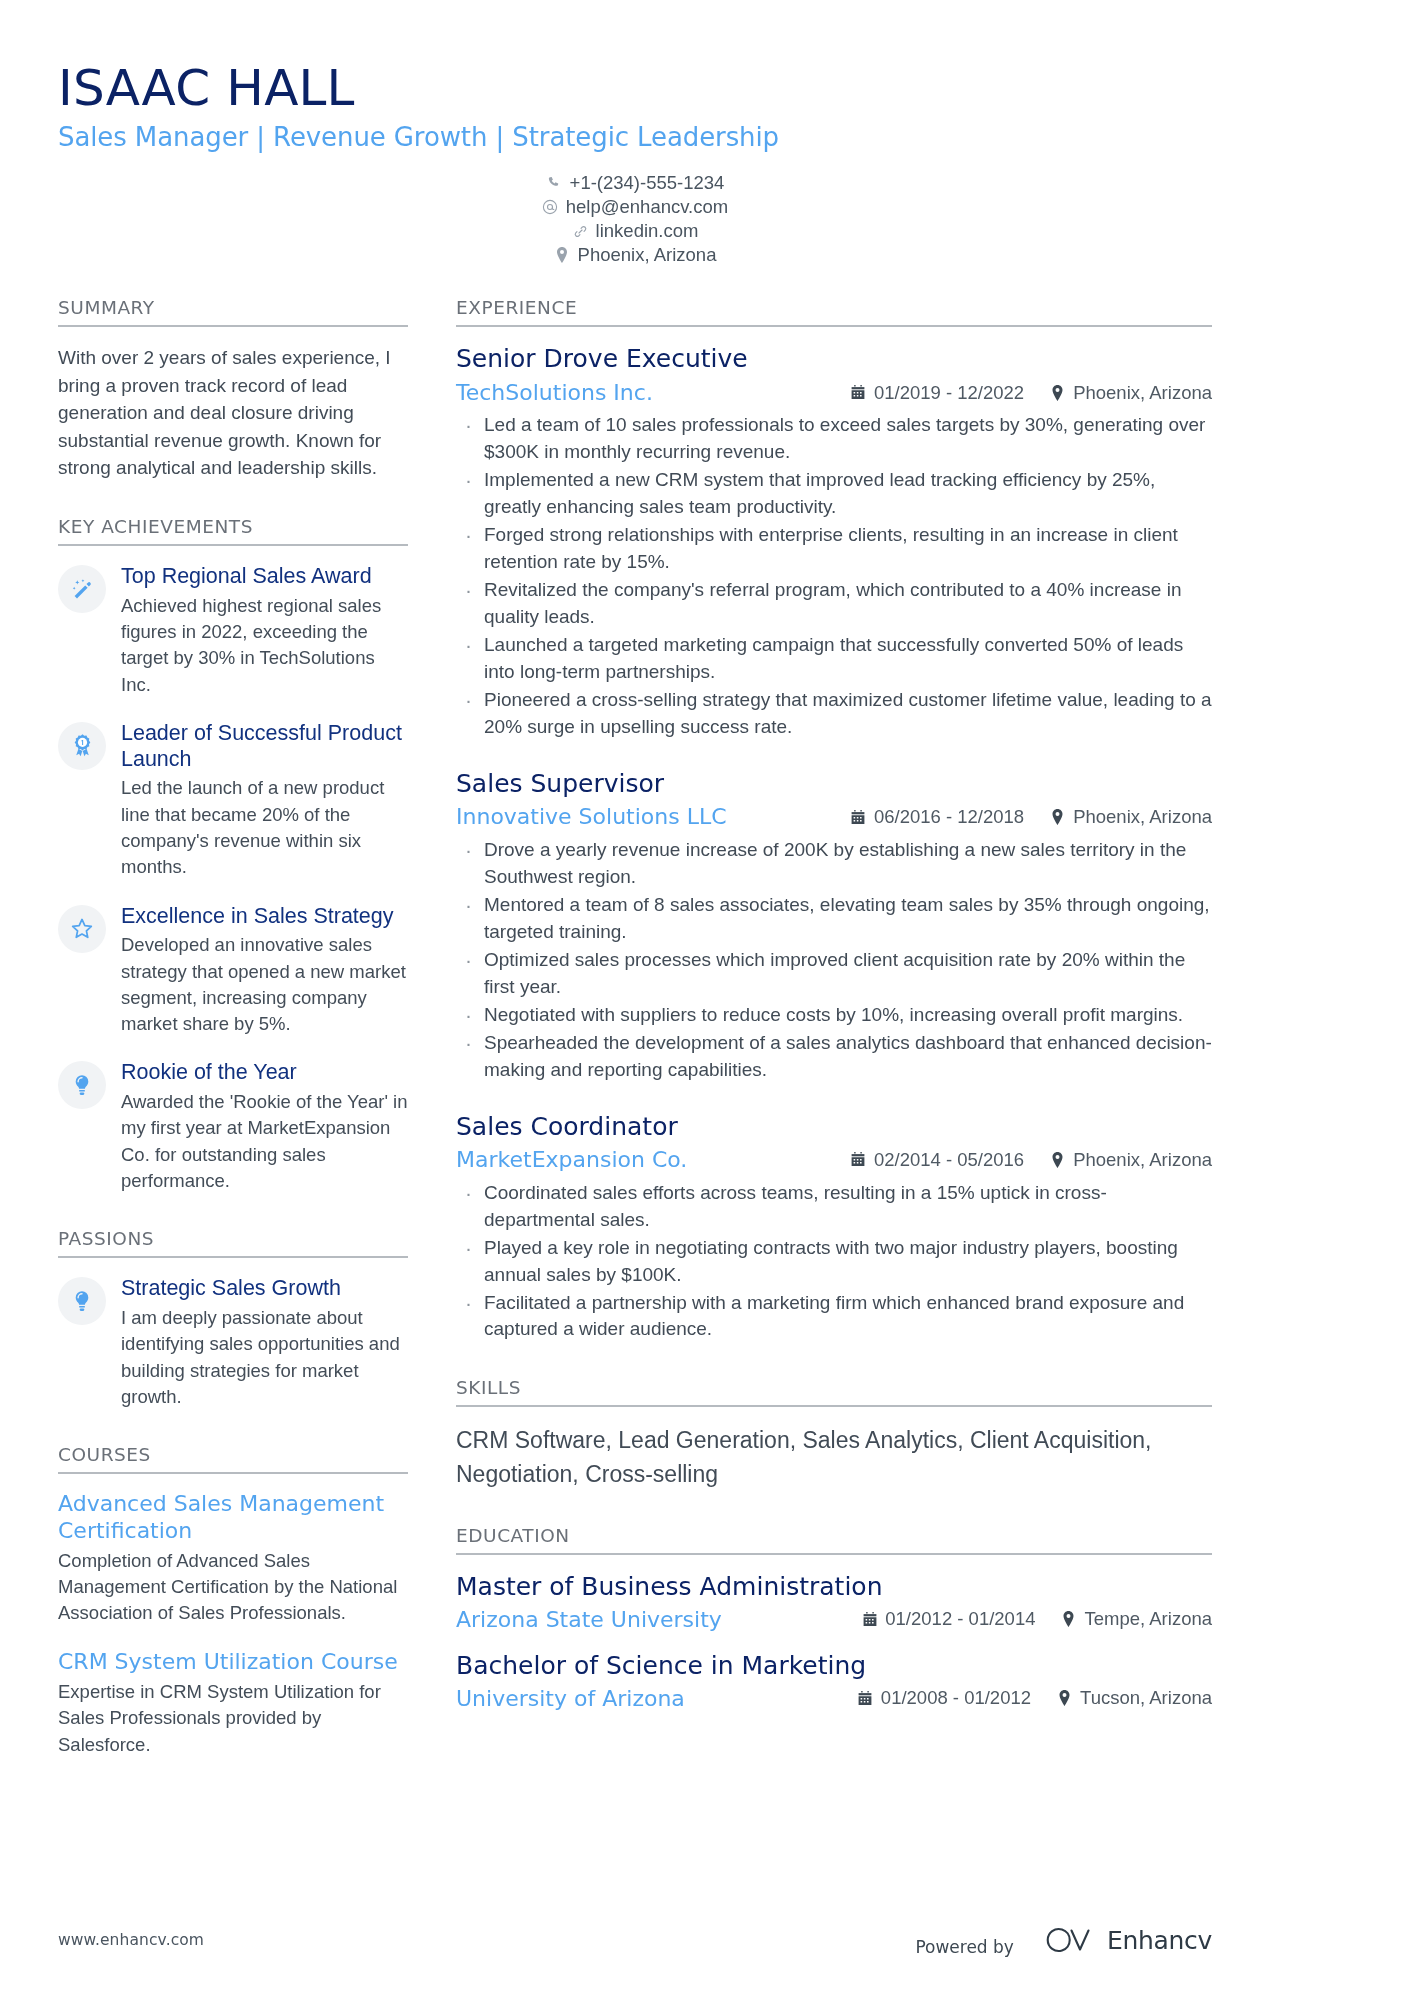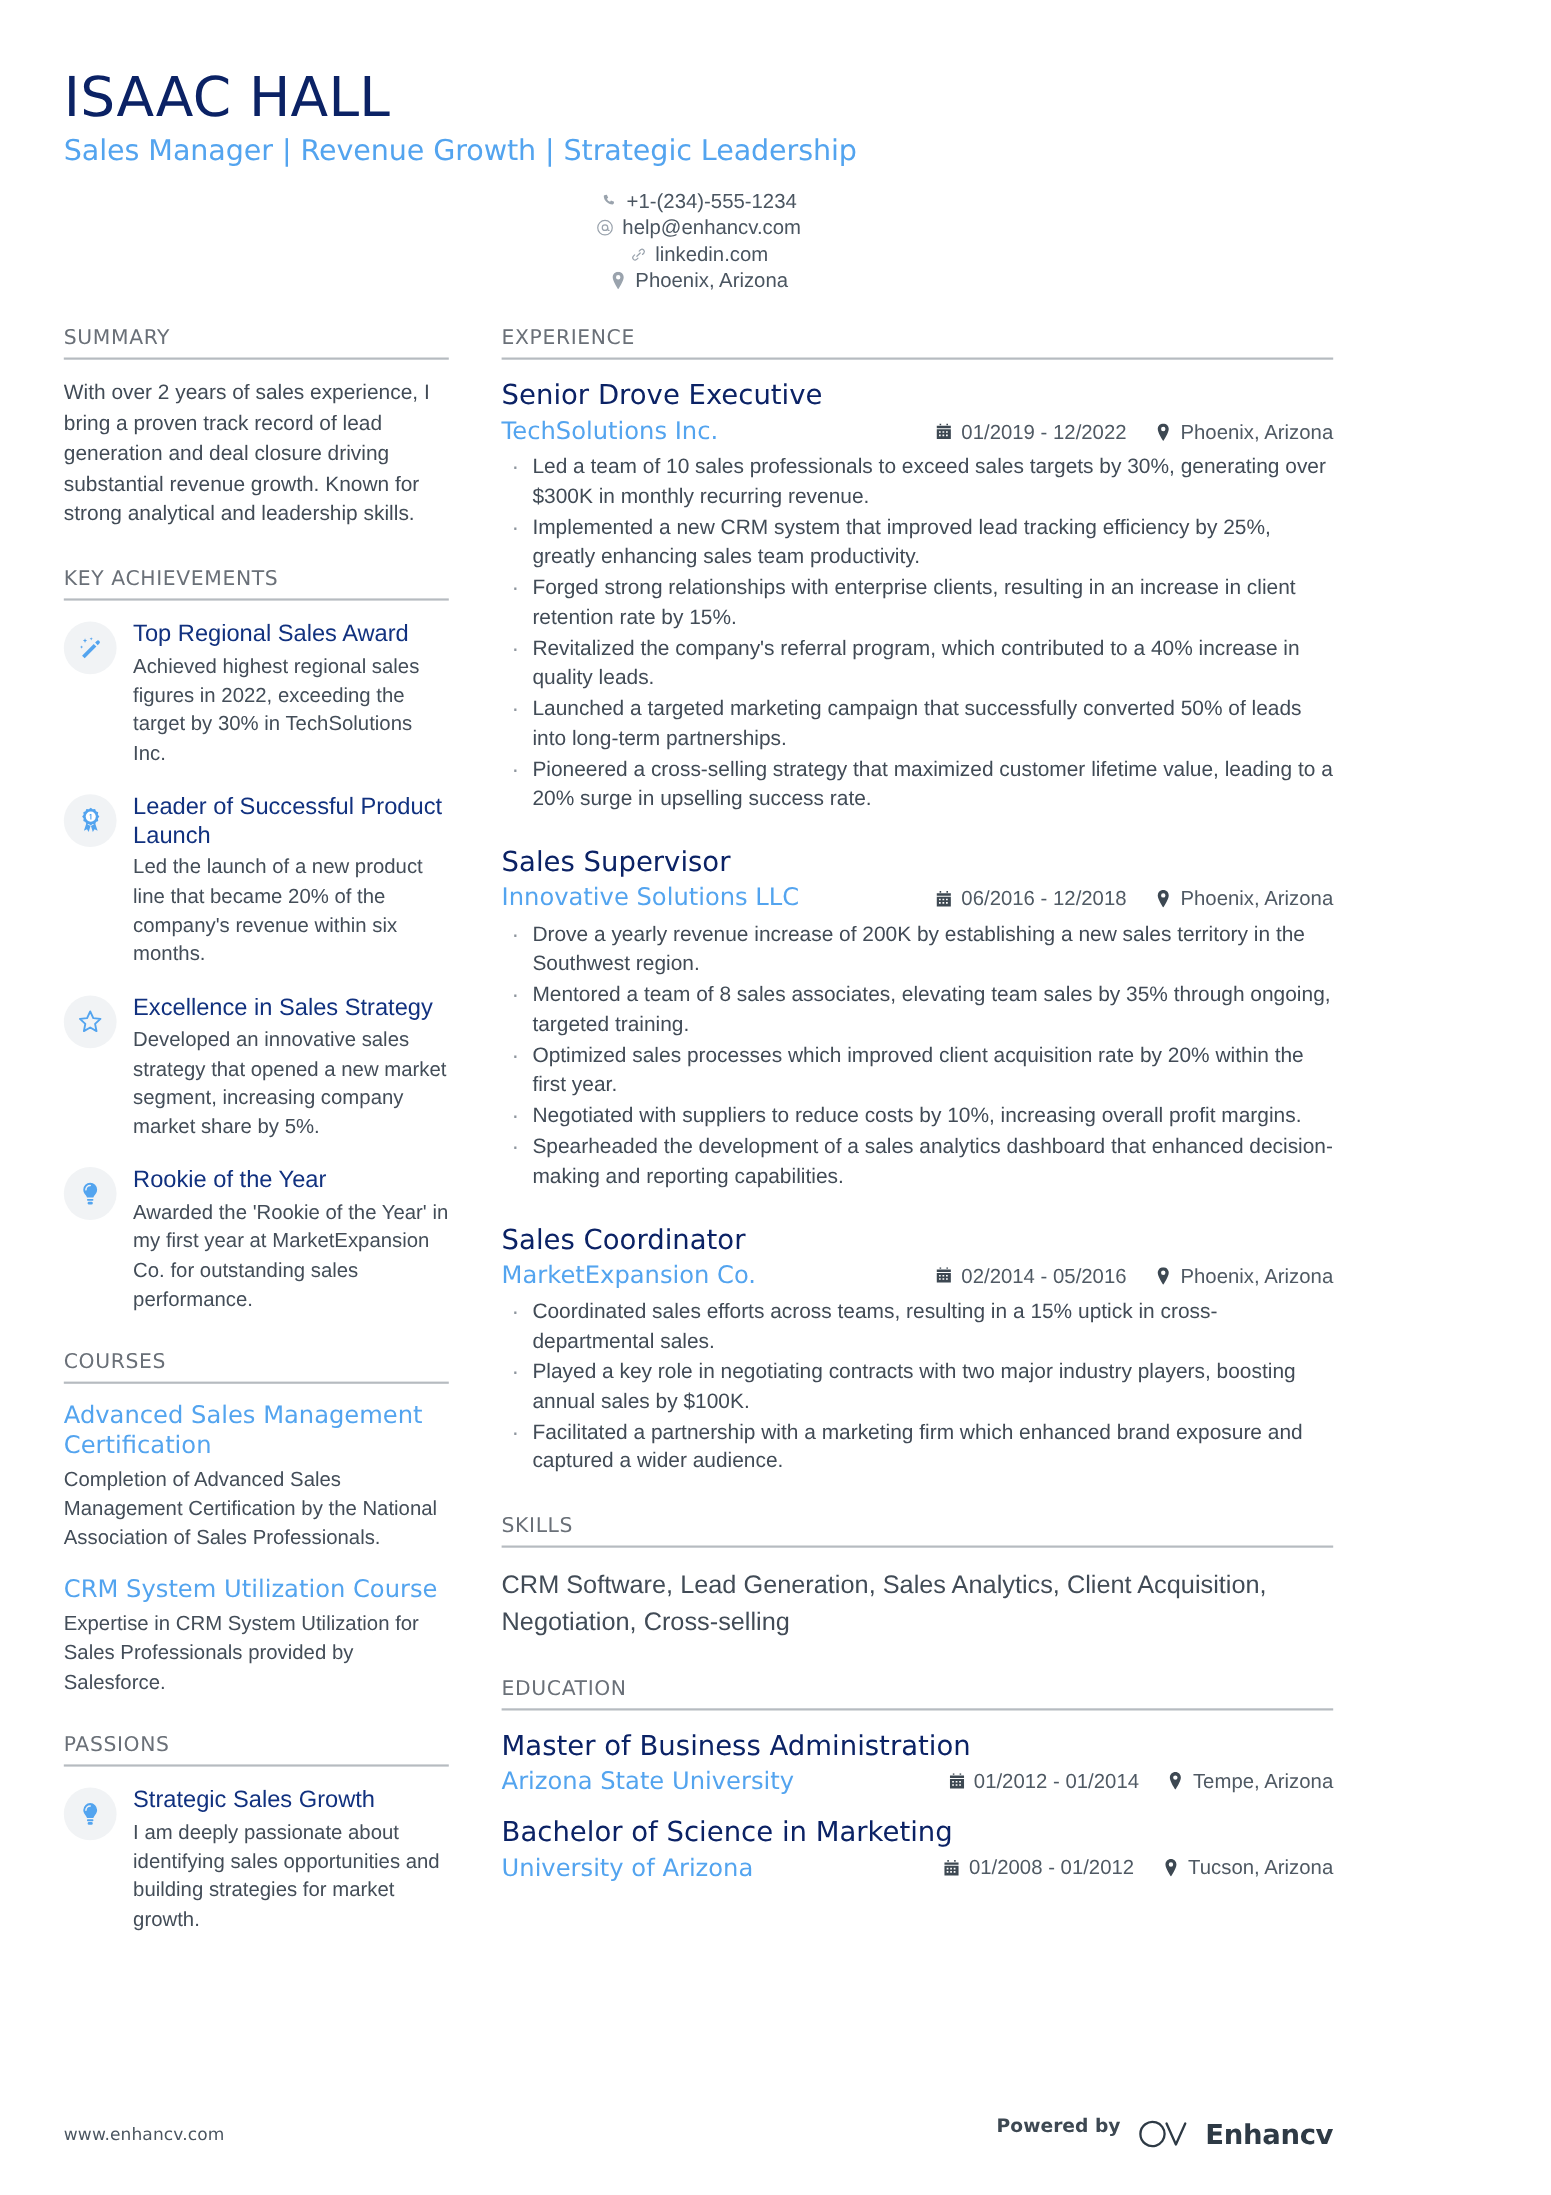--- a/index.html
+++ b/index.html
@@ -260,23 +260,22 @@
     justify-content: space-between;
   }
   .footer-url {
     font-family: "DejaVu Sans", sans-serif;
     font-size: 15.5px;
     color: #4a5560;
     letter-spacing: 0.1px;
   }
   .footer-brand {
     display: flex;
-    align-items: flex-start;
-    gap: 10px;
-    font-weight: bold;
+    align-items: flex-end;
+    gap: 26px;
   }
   .powered-by {
     font-family: "DejaVu Sans", sans-serif;
     font-size: 17px;
     color: #3d4852;
   }
   .brand-mark { display: flex; align-items: center; gap: 9px; }
   .brand-mark svg { display: block; }
   .brand-name {
     font-family: "DejaVu Sans", sans-serif;
@@ -403,48 +402,48 @@
             </svg>
           </span>
           <div class="ach-body">
             <div class="ach-title">Rookie of the Year</div>
             <div class="ach-desc">Awarded the 'Rookie of the Year' in my first year at MarketExpansion Co. for outstanding sales performance.</div>
           </div>
         </div>
       </div>
 
       <div class="section">
-        <div class="section-title">COURSES</div>
-
-        <div class="course-item">
-          <div class="course-title">Advanced Sales Management Certification</div>
-          <div class="course-desc">Completion of Advanced Sales Management Certification by the National Association of Sales Professionals.</div>
-        </div>
-
-        <div class="course-item">
-          <div class="course-title">CRM System Utilization Course</div>
-          <div class="course-desc">Expertise in CRM System Utilization for Sales Professionals provided by Salesforce.</div>
-        </div>
-      </div>
-
-      <div class="section">
         <div class="section-title">PASSIONS</div>
 
         <div class="ach-item">
           <span class="ach-icon-wrap">
             <svg width="24" height="24" viewBox="0 0 24 24" fill="#53a4ef">
               <path d="M12 2.2A6.3 6.3 0 0 0 5.7 8.5c0 2.4 1.3 3.9 2.3 5.1.6.8 1 1.3 1.1 2.1h5.8c.1-.8.5-1.3 1.1-2.1 1-1.2 2.3-2.7 2.3-5.1A6.3 6.3 0 0 0 12 2.2zm0 1.9a.7.7 0 0 1 0 1.4A3.2 3.2 0 0 0 8.8 8.7a.7.7 0 0 1-1.4 0A4.6 4.6 0 0 1 12 4.1z"></path>
               <rect x="9.1" y="16.9" width="5.8" height="1.7" rx="0.6"></rect>
               <rect x="9.7" y="19.4" width="4.6" height="2.5" rx="1.1"></rect>
             </svg>
           </span>
           <div class="ach-body">
             <div class="ach-title">Strategic Sales Growth</div>
             <div class="ach-desc">I am deeply passionate about identifying sales opportunities and building strategies for market growth.</div>
           </div>
+        </div>
+      </div>
+
+      <div class="section">
+        <div class="section-title">COURSES</div>
+
+        <div class="course-item">
+          <div class="course-title">Advanced Sales Management Certification</div>
+          <div class="course-desc">Completion of Advanced Sales Management Certification by the National Association of Sales Professionals.</div>
+        </div>
+
+        <div class="course-item">
+          <div class="course-title">CRM System Utilization Course</div>
+          <div class="course-desc">Expertise in CRM System Utilization for Sales Professionals provided by Salesforce.</div>
         </div>
       </div>
 
     </div>
 
     <div class="col-right">
 
       <div class="section">
         <div class="section-title">EXPERIENCE</div>
 

